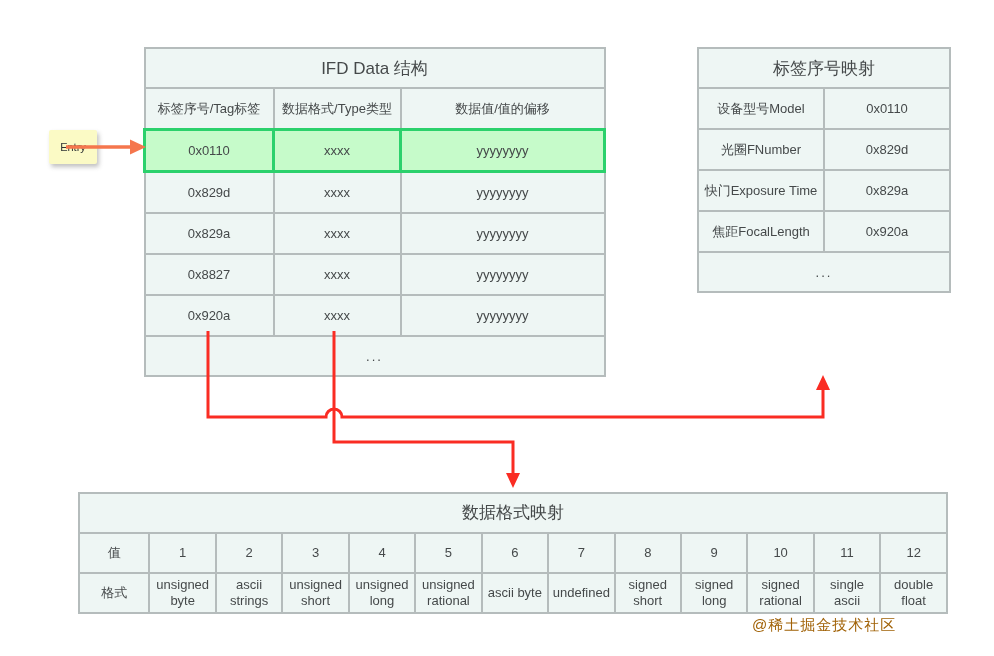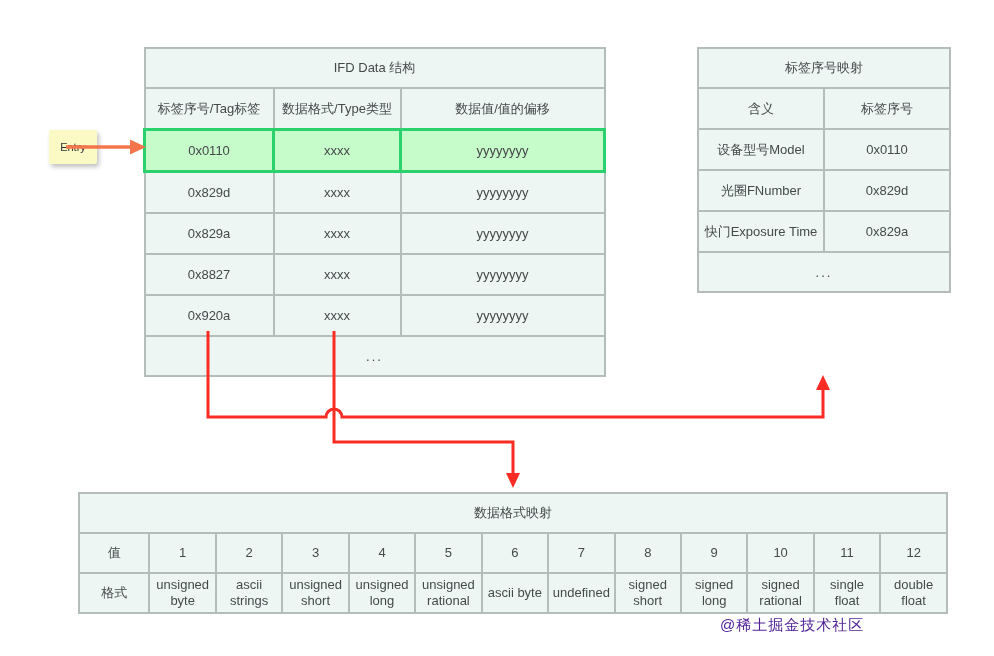--- a/index.html
+++ b/index.html
@@ -9,41 +9,41 @@
     color:#45494a;overflow:hidden;
   }
   table.tbl{
     border-collapse:collapse;table-layout:fixed;position:absolute;
   }
   table.tbl td{
     border:2px solid #b5bcbc;background:#eef6f4;text-align:center;
     vertical-align:middle;font-size:13px;color:#45494a;padding:1px 2px;
     overflow:hidden;
   }
-  table.tbl td.title{height:36px;font-size:13px;}
+  table.tbl td.title{height:36px;font-size:17px;}
   .ifd td,.tagmap td{height:37px;}
   .ifd td.ellipsis,.tagmap td.ellipsis{height:36px;letter-spacing:2px;}
   tr.hl td{
     border:3px solid #2bd16c;background:#c6fbca;
   }
   .ifd{left:143px;top:47px;width:460px;}
   .tagmap{left:697px;top:47px;width:252px;border-radius:11px;}
   .fmt{left:78px;top:492px;width:870px;}
   .fmt td{height:36px;line-height:1.25;}
   .fmt td.title{height:37px;text-align:center;}
   .entry-note{
     position:absolute;left:18px;top:130px;width:48px;height:34px;
     background:#fbfac5;border-radius:2px;
     box-shadow:2px 3px 4px rgba(120,120,120,0.45);
     display:flex;align-items:center;justify-content:center;
     font-size:11px;color:#2e3233;margin-left:31px;
   }
   .watermark{
-    position:absolute;left:720px;top:616px;width:214px;
-    font-size:15px;color:#4c1d95;letter-spacing:1px;white-space:nowrap;
+    position:absolute;left:752px;top:616px;width:214px;
+    font-size:15px;color:#a16207;letter-spacing:1px;white-space:nowrap;
   }
   svg.overlay{
     position:absolute;left:0;top:0;width:994px;height:656px;
     pointer-events:none;z-index:5;
   }
 </style>
 </head>
 <body>
 
 <div class="canvas">
@@ -101,34 +101,34 @@
   <table class="tbl tagmap">
     <colgroup>
         <col style="width:126px">
         <col style="width:126px">
       </colgroup>
     <tbody>
         <tr>
       <td colspan="2" class="title">标签序号映射</td>
     </tr>
     <tr>
-      <td>含义</td>
-      <td>标签序号</td>
-    </tr>
-    <tr>
       <td>设备型号Model</td>
       <td>0x0110</td>
     </tr>
     <tr>
       <td>光圈FNumber</td>
       <td>0x829d</td>
     </tr>
     <tr>
       <td>快门Exposure Time</td>
       <td>0x829a</td>
+    </tr>
+    <tr>
+      <td>焦距FocalLength</td>
+      <td>0x920a</td>
     </tr>
     <tr>
       <td colspan="2" class="ellipsis">...</td>
     </tr>
   </tbody>
     </table>
 
   <table class="tbl fmt">
     <colgroup>
       <col style="width:70px">
@@ -169,21 +169,21 @@
       <td>unsigned byte</td>
       <td>ascii strings</td>
       <td>unsigned short</td>
       <td>unsigned long</td>
       <td>unsigned rational</td>
       <td>ascii byte</td>
       <td>undefined</td>
       <td>signed short</td>
       <td>signed long</td>
       <td>signed rational</td>
-      <td>single float</td>
+      <td>single ascii</td>
       <td>double float</td>
     </tr>
   </tbody>
     </table>
 
   <svg class="overlay" viewBox="0 0 994 656">
 
     <g>
       <line x1="66" y1="147" x2="131" y2="147" stroke="#f5764d" stroke-width="3.5"></line>
       <polygon points="130,139.5 130,154.5 146,147" fill="#f5764d"></polygon>

